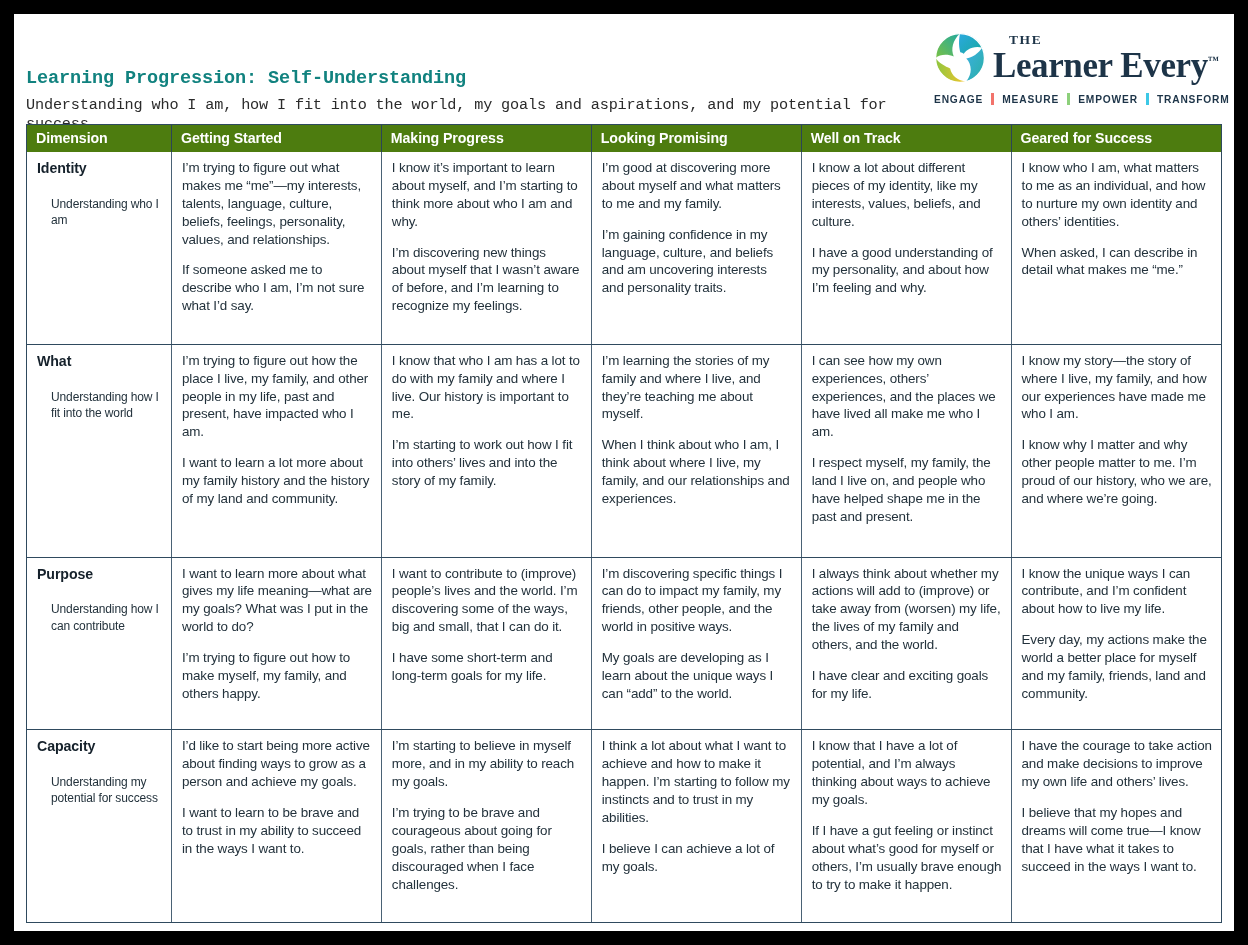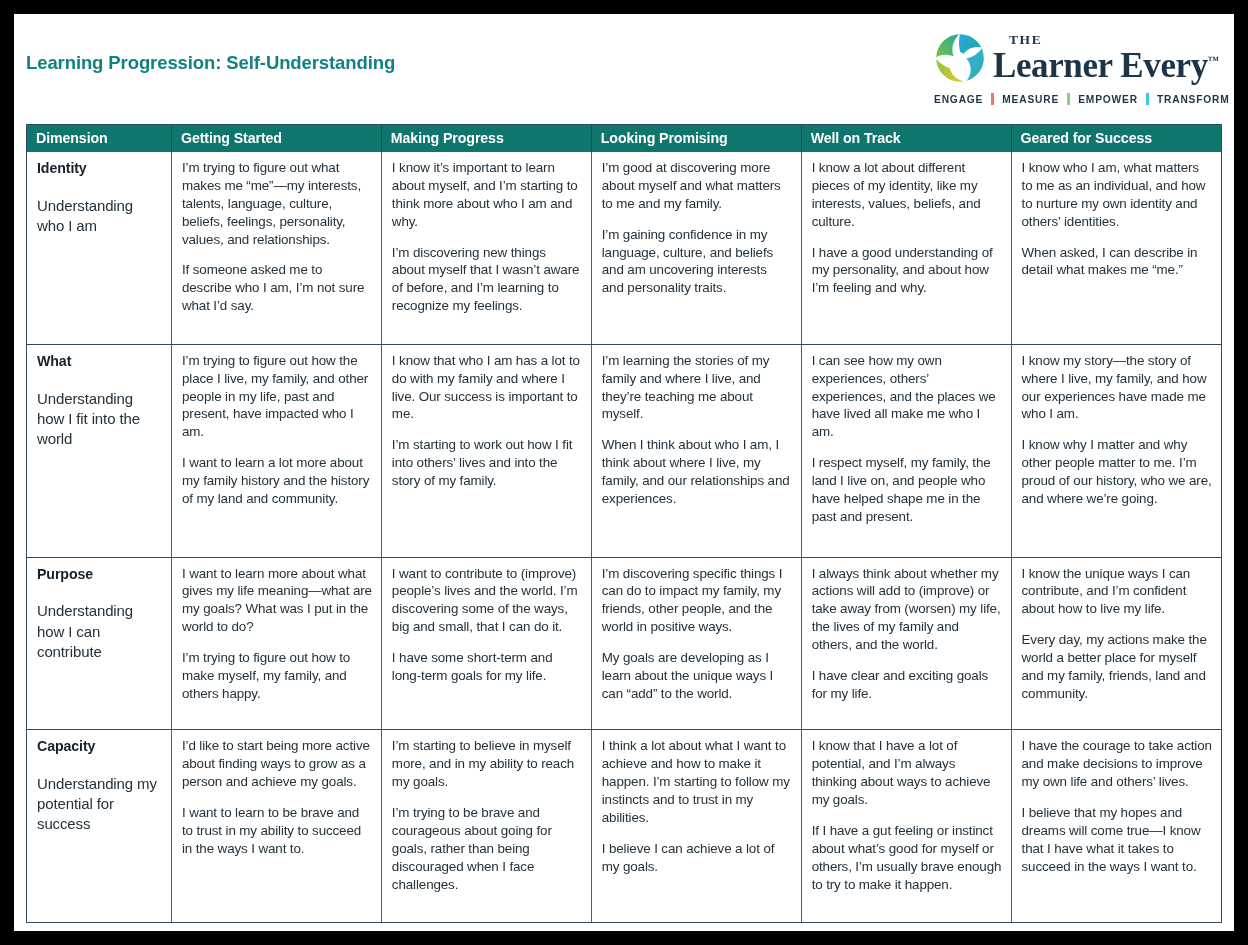--- a/index.html
+++ b/index.html
@@ -21,22 +21,23 @@
   }
 
   
   .header {
     position: relative;
     height: 108px;
     padding: 0;
   }
   .title-block {
     position: absolute;
-    left: 12px; top: 38px;
+    left: 12px; top: 54px;
     max-width: 900px;
+    font-family: Liberation Mono, monospace;
   }
   .doc-title {
     font-size: 18.5px;
     font-weight: bold;
     color: #11827f;
     letter-spacing: -0.1px;
     margin: 0 0 7px 0;
     line-height: 1.15;
   }
   .doc-subtitle {
@@ -115,21 +116,21 @@
     right: 12px; bottom: 8px;
     border: 1.5px solid #2f4a5e;
   }
   table.progression {
     width: 100%;
     height: 100%;
     border-collapse: collapse;
     table-layout: fixed;
   }
   table.progression thead th {
-    background: #0f766e;
+    background: #4d7c0f;
     color: #ffffff;
     font-size: 14.2px;
     font-weight: bold;
     text-align: left;
     padding: 5px 9px 6px 9px;
     letter-spacing: -0.1px;
     border-right: 1px solid #2b4456;
     height: 26px;
   }
   table.progression thead th:last-child { border-right: none; }
@@ -149,39 +150,41 @@
 
   td.dim-cell { padding-right: 6px; }
   .dim-name {
     font-weight: bold;
     font-size: 14.2px;
     color: #15212b;
     margin-bottom: 18px;
     letter-spacing: -0.1px;
   }
   .dim-desc {
-    font-size: 15px;
+    font-size: 12px;
     color: #23323c;
     line-height: 1.335;
+    margin-left: 14px;
   }
   .para { margin: 0; }
   .para + .para { margin-top: 13px; }
 
   col.c-dim  { width: 12.1%; }
   col.c-lvl  { width: 17.58%; }
 </style>
 </head>
 <body>
 
 <div id="page">
 
   <div class="header">
 
     <div class="title-block">
       <div class="doc-title">Learning Progression: Self-Understanding</div>
+      <div class="doc-subtitle">Understanding who I am, how I fit into the world, my goals and aspirations, and my potential for success.</div>
     </div>
 
     <div class="logo">
       <div class="logo-top">
         <span class="logo-mark">
           <svg viewBox="0 0 100 100" width="52" height="52" aria-hidden="true">
             <defs>
               <linearGradient id="gA" x1="0" y1="0" x2="1" y2="1">
                 <stop offset="0%" stop-color="#2BA9DF"></stop>
                   <stop offset="100%" stop-color="#16A89C"></stop>
@@ -273,21 +276,21 @@
         <tr>
           <td class="dim-cell">
             <div class="dim-name">What</div>
             <div class="dim-desc">Understanding how I fit into the world</div>
           </td>
           <td>
             <p class="para">I’m trying to figure out how the place I live, my family, and other people in my life, past and present, have impacted who I am.</p>
             <p class="para">I want to learn a lot more about my family history and the history of my land and community.</p>
           </td>
           <td>
-            <p class="para">I know that who I am has a lot to do with my family and where I live. Our success is important to me.</p>
+            <p class="para">I know that who I am has a lot to do with my family and where I live. Our history is important to me.</p>
             <p class="para">I’m starting to work out how I fit into others’ lives and into the story of my family.</p>
           </td>
           <td>
             <p class="para">I’m learning the stories of my family and where I live, and they’re teaching me about myself.</p>
             <p class="para">When I think about who I am, I think about where I live, my family, and our relationships and experiences.</p>
           </td>
           <td>
             <p class="para">I can see how my own experiences, others’ experiences, and the places we have lived all make me who I am.</p>
             <p class="para">I respect myself, my family, the land I live on, and people who have helped shape me in the past and present.</p>
           </td>

